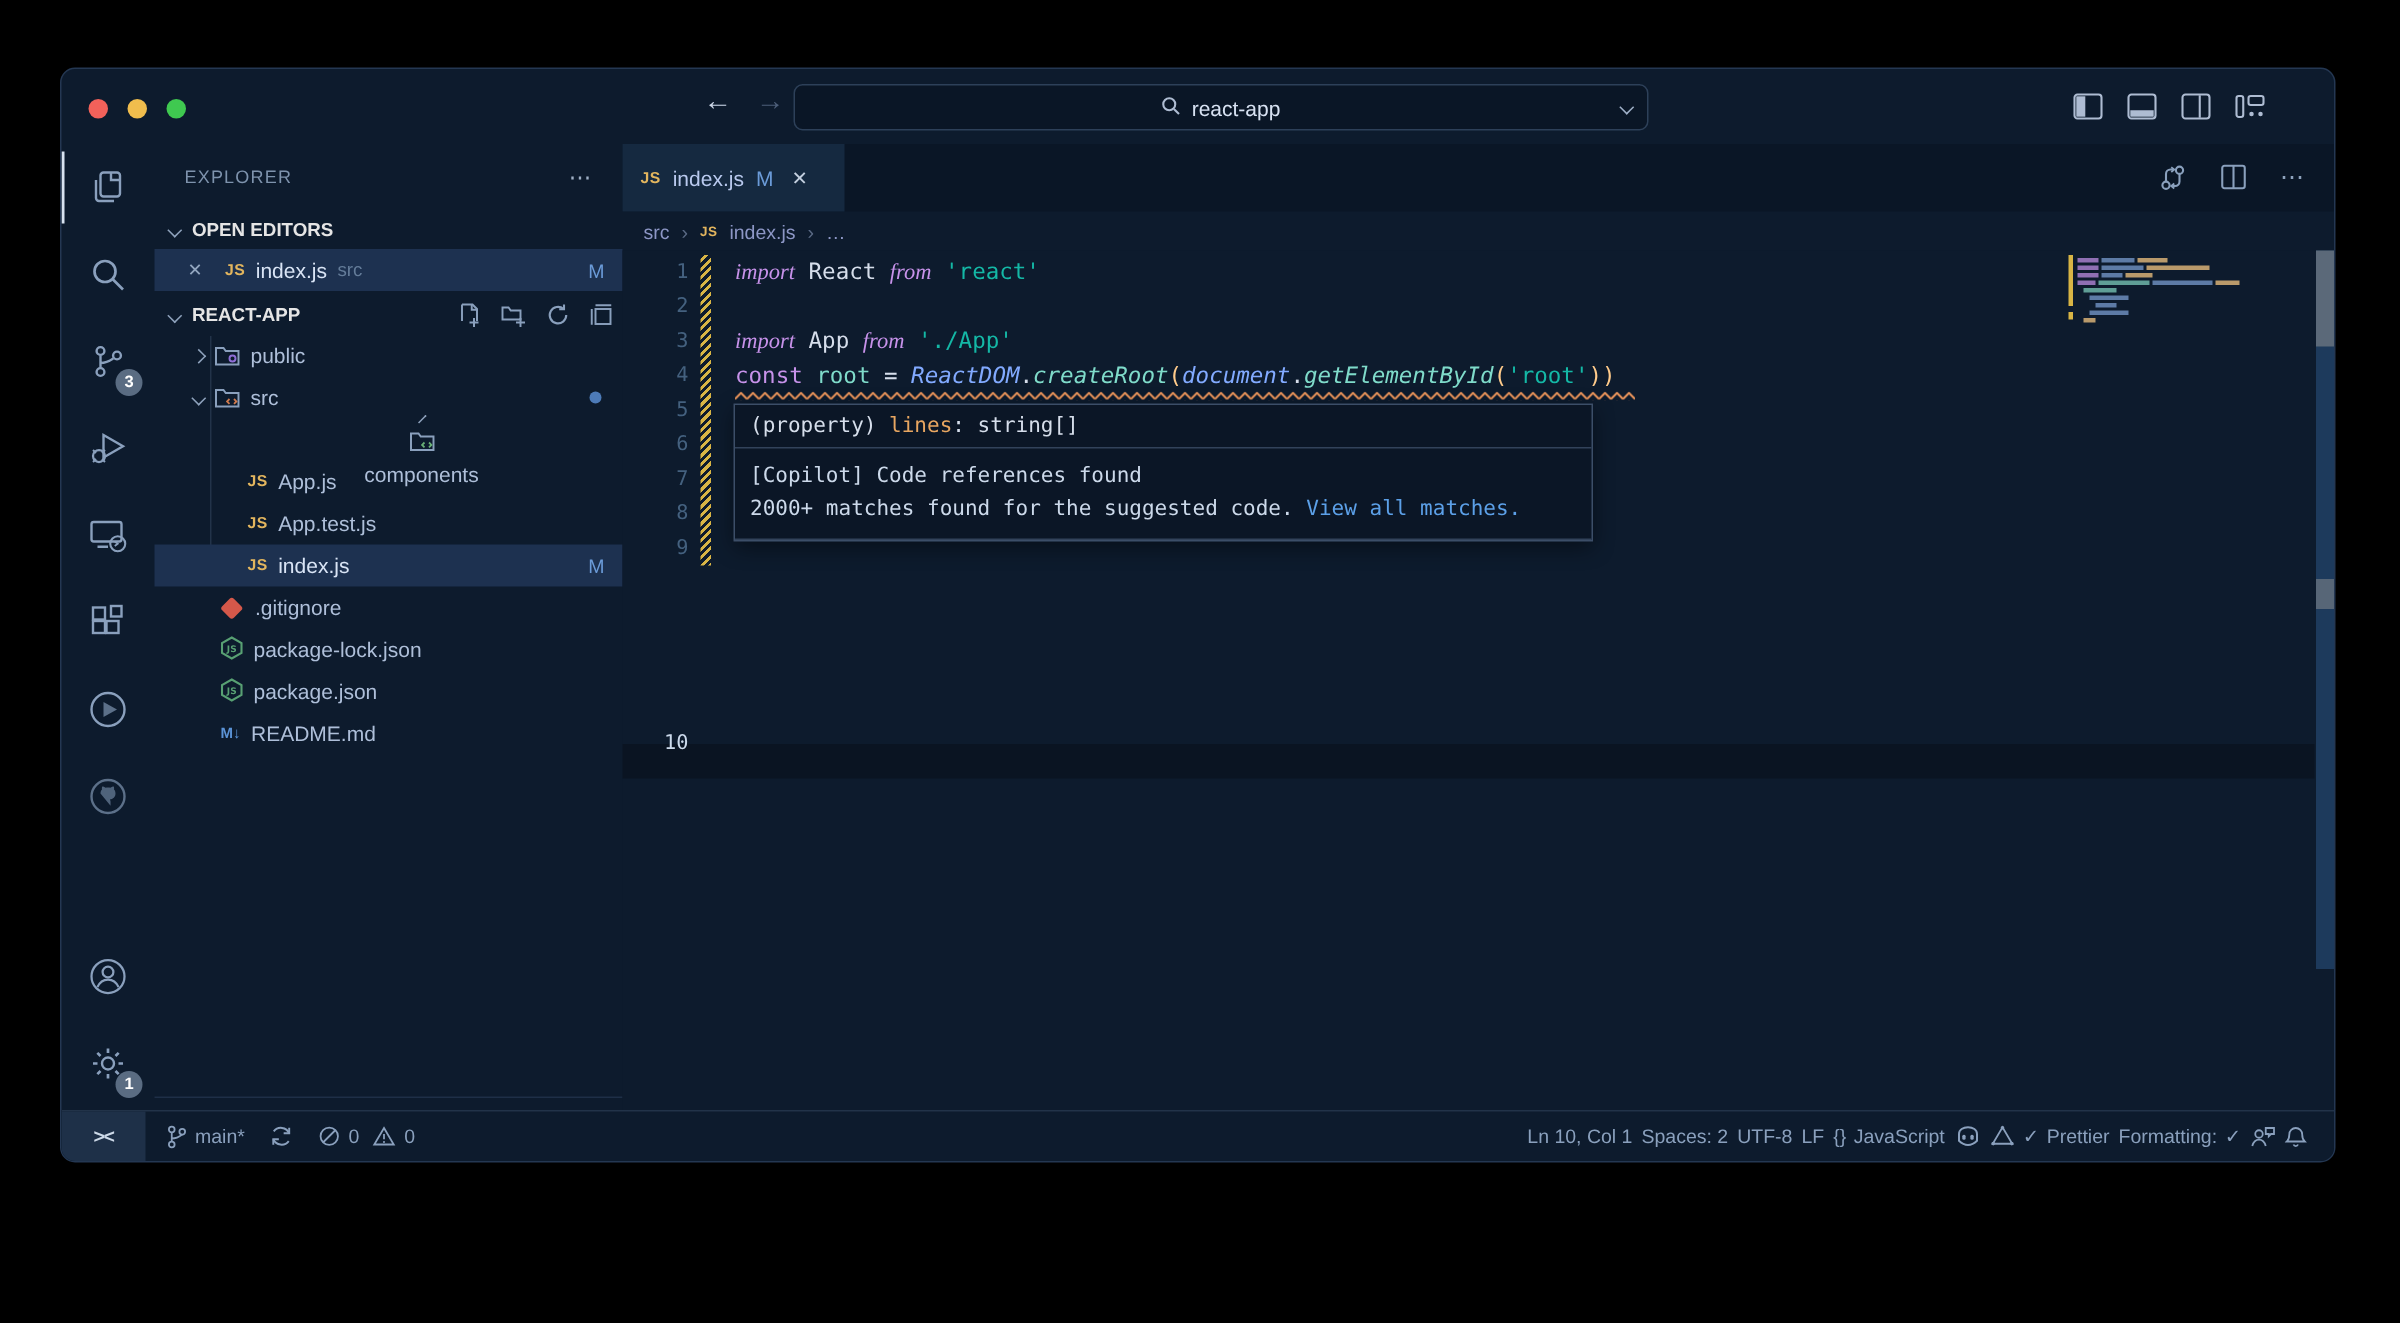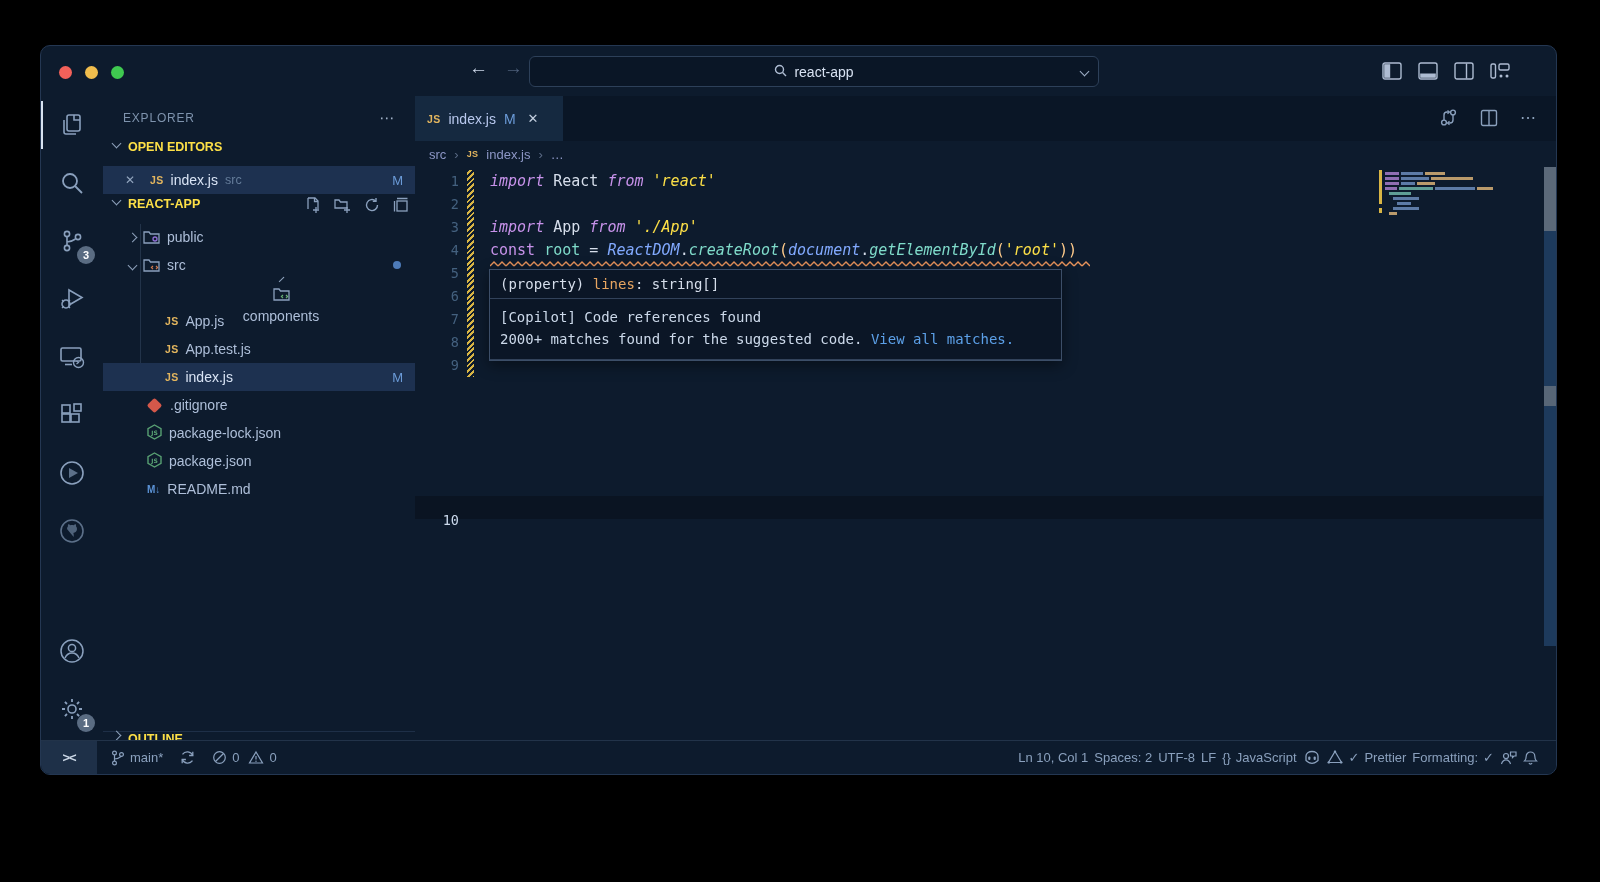--- a/index.html
+++ b/index.html
@@ -38,22 +38,22 @@
   .ab-bottom { position:absolute; bottom:4px; left:0; width:62px; }
   .badge { position:absolute; right:8px; bottom:6px; min-width:18px; height:18px; padding:0 4px;
     border-radius:10px; background:#5a6c82; color:#fff; font-size:11px; font-weight:bold;
     display:flex; align-items:center; justify-content:center; }
 
   
   .sidebar { position:absolute; left:62px; top:50px; width:312px; height:646px; color:#aebfd9; }
   .sb-title { height:44px; display:flex; align-items:center; padding:0 20px;
     color:#7e93ad; font-size:12px; letter-spacing:.8px; }
   .sb-title .more { margin-left:auto; color:#9fb0c6; font-size:15px; }
-  .sb-sec { height:26px; display:flex; align-items:flex-start; gap:8px; padding:0 6px 0 10px;
-    font-size:12.5px; font-weight:bold; color:#fde047; }
+  .sb-sec { height:26px; display:flex; align-items:center; gap:8px; padding:0 6px 0 10px;
+    font-size:12.5px; font-weight:bold; color:#e5e5e5; }
   .sb-sec .chev, .sb-row .chev { color:#8ea2bc; }
   .sb-sec .acts { margin-left:auto; display:flex; gap:13px; color:#a7b7cc; }
   .sb-row { height:28px; display:flex; align-items:center; font-size:14px; gap:7px; position:relative; }
   .sb-row.sel { background:#1d3150; color:#d9e4f5; }
   .row-badge { margin-left:auto; margin-right:12px; color:#6b9bd8; font-size:13px; }
   .jsbadge { color:#e2b55e; font-weight:bold; font-size:10.5px; letter-spacing:.3px; }
   .dim { color:#647c99; font-size:12.5px; }
   .bluedot { margin-left:auto; margin-right:14px; width:8px; height:8px; border-radius:50%; background:#4d7bb8; }
   .guide { position:absolute; left:37px; top:128px; width:1px; height:140px; background:#223349; }
   .mdicon { color:#5b93d6; font-weight:bold; font-size:10px; }
@@ -71,22 +71,22 @@
     align-items:center; gap:8px; padding-left:14px; font-size:13px; color:#8d97c6; }
   .breadcrumb .sep { color:#5a6a85; font-size:13px; }
 
   .codearea { position:absolute; left:0; top:71px; width:100%; height:575px; background:#0d1b2d; }
   .gutterhatch { position:absolute; left:52px; top:3px; width:7px; height:207px;
     background:repeating-linear-gradient(135deg,#0d1b2d 0 2px,#d8b545 2px 4px); }
   .lnum { position:absolute; left:0; width:44px; text-align:right; font-size:13.5px;
     color:#44617f; line-height:23px; }
   .lnum.cur { color:#ccdaec; }
   .codeline { position:absolute; left:75px; font-size:15px; line-height:23px; white-space:pre; }
-  .tk-kw{color:#c792ea;font-style:italic;} .tk-cst{color:#c792ea;}
-  .tk-pl{color:#d6deeb;} .tk-str{color:#fde047;font-style:italic;}
+  .tk-kw{color:#c792ea;font-style:italic;font-family:Liberation Serif, serif;} .tk-cst{color:#c792ea;}
+  .tk-pl{color:#d6deeb;} .tk-str{color:#14b8a6;}
   .tk-vr{color:#7fdbca;} .tk-fn{color:#7fdbca;font-style:italic;}
   .tk-ob{color:#82aaff;font-style:italic;} .tk-pr{color:#ffcb8b;}
   .tk-nm{color:#e8a661;}
   .curline { position:absolute; left:0; top:329px; width:1128px; height:23px; background:#0a1422; }
   .squiggle { position:absolute; left:75px; top:94px; width:600px; height:6px; }
 
   
   .hover { position:absolute; left:74px; top:102px; width:573px; background:#0b1626;
     border:1px solid #3c4e68; box-shadow:0 4px 14px rgba(0,0,0,.45); z-index:5; }
   .hover-sig { padding:6px 10px; font-size:14px; border-bottom:1px solid #32425a; white-space:pre; }
@@ -425,21 +425,21 @@
 
       <div class="lnum" style="top:3px;">1</div>
       <div class="lnum" style="top:26px;">2</div>
       <div class="lnum" style="top:49px;">3</div>
       <div class="lnum" style="top:72px;">4</div>
       <div class="lnum" style="top:95px;">5</div>
       <div class="lnum" style="top:118px;">6</div>
       <div class="lnum" style="top:141px;">7</div>
       <div class="lnum" style="top:164px;">8</div>
       <div class="lnum" style="top:187px;">9</div>
-      <div class="lnum cur" style="top:342px;">10</div>
+      <div class="lnum cur" style="top:317px;">10</div>
 
       <div class="codeline" style="top:3px;"><span class="tk-kw">import</span><span class="tk-pl"> React </span><span class="tk-kw">from</span><span class="tk-pl"> </span><span class="tk-str">'react'</span></div>
       <div class="codeline" style="top:49px;"><span class="tk-kw">import</span><span class="tk-pl"> App </span><span class="tk-kw">from</span><span class="tk-pl"> </span><span class="tk-str">'./App'</span></div>
       <div class="codeline" style="top:72px;"><span class="tk-cst">const</span><span class="tk-pl"> </span><span class="tk-vr">root</span><span class="tk-pl"> = </span><span class="tk-ob">ReactDOM</span><span class="tk-pl">.</span><span class="tk-fn">createRoot</span><span class="tk-pr">(</span><span class="tk-ob">document</span><span class="tk-pl">.</span><span class="tk-fn">getElementById</span><span class="tk-pr">(</span><span class="tk-str">'root'</span><span class="tk-pr">))</span></div>
 
       <svg class="squiggle" width="600" height="6">
         <defs>
             <pattern id="zig" width="8" height="6" patternUnits="userSpaceOnUse">
               <path d="M0 5 L4 1 L8 5" stroke="#e8935a" fill="none" stroke-width="1.4"></path>
             </pattern>

